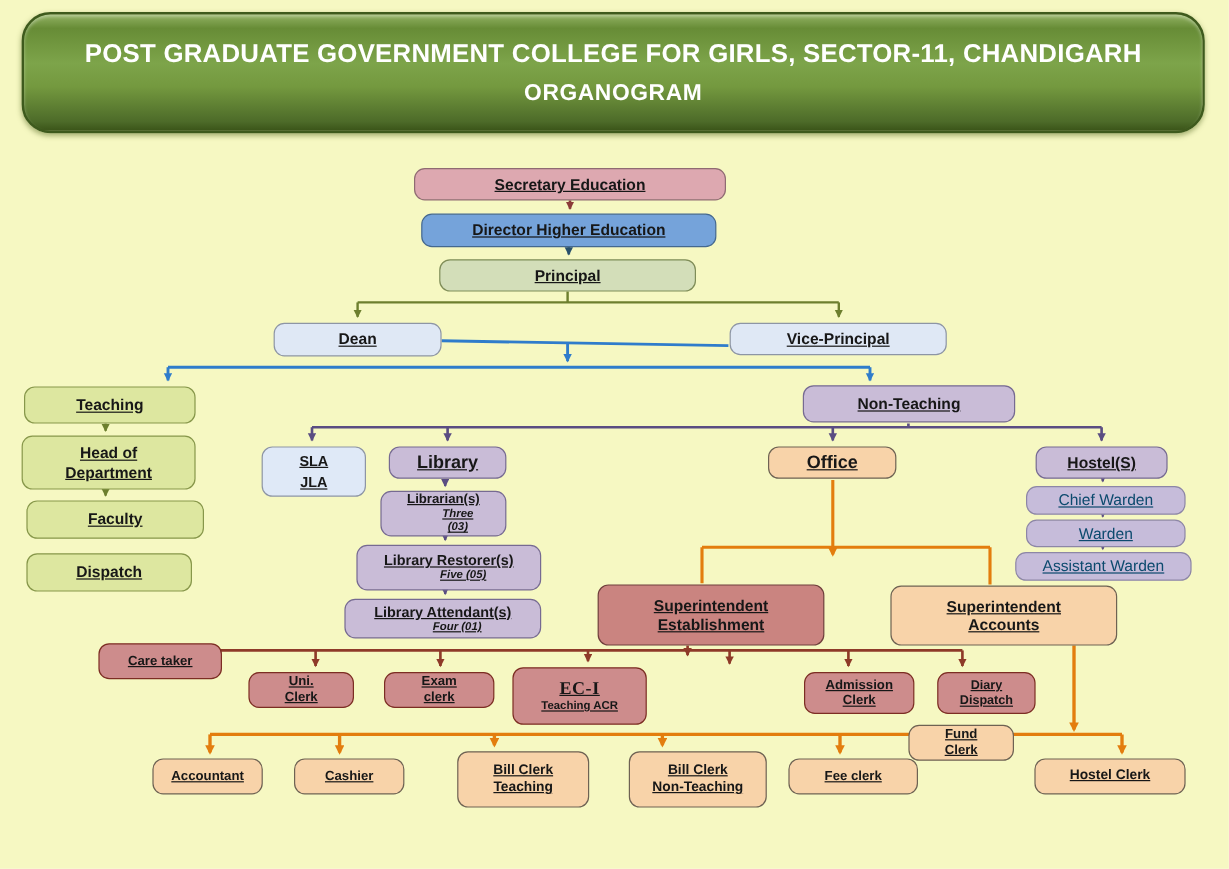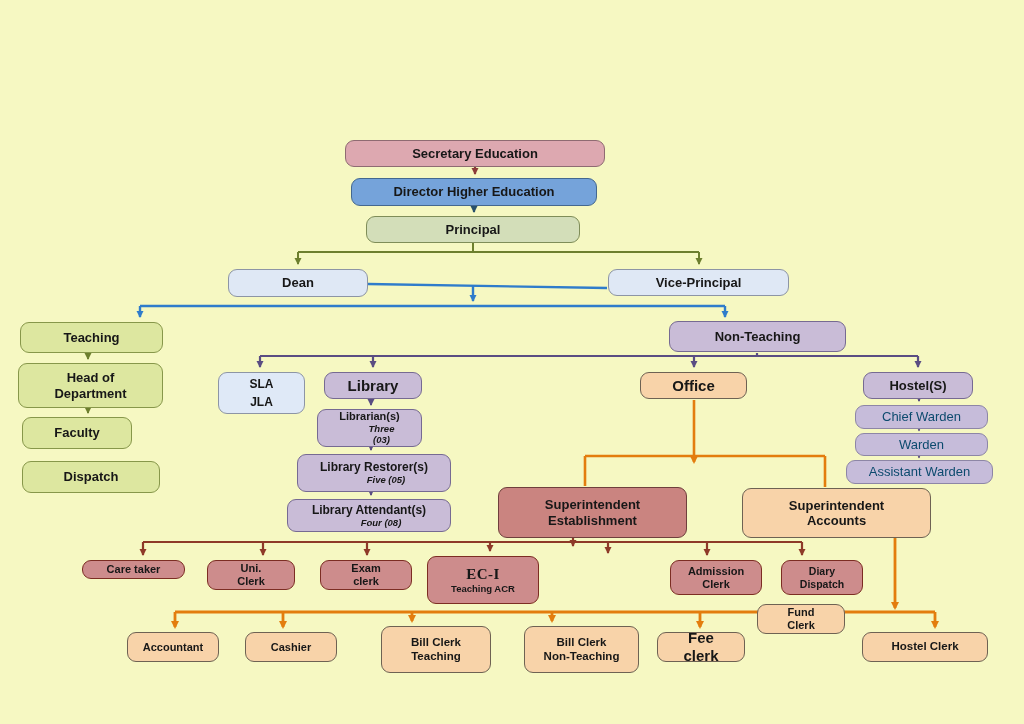--- a/index.html
+++ b/index.html
@@ -17,21 +17,21 @@
     display:flex;flex-direction:column;align-items:center;justify-content:center;gap:9px;
     color:#ffffff;text-align:center;
   }
   .banner .t1{font-size:21.5px;font-weight:bold;letter-spacing:.2px;}
   .banner .t2{font-size:19px;font-weight:bold;letter-spacing:.5px;}
   svg.wires{position:absolute;left:0;top:0;}
   .node{
     position:absolute;box-sizing:border-box;border-radius:9px;
     display:flex;flex-direction:column;align-items:center;justify-content:center;
     text-align:center;font-weight:bold;font-size:13px;color:#171717;
-    border:1.6px solid #666;white-space:pre-line;line-height:1.18;padding:1px 18px;
+    border:1.6px solid #666;white-space:pre-line;line-height:1.18;padding:1px 18px;text-decoration:underline;
   }
   .pink    {background:var(--pink_box,#dda8b0);border-color:#8f6b72;}
   .blue    {background:var(--blue_box,#75a3da);border-color:#44688f;}
   .sage    {background:var(--sage_box,#d3deb9);border-color:#7f8d58;}
   .paleblue{background:var(--paleblue_box,#dfe8f5);border-color:#8d95a5;}
   .green   {background:var(--green_box,#dde7a0);border-color:#87974a;}
   .purple  {background:var(--purple_box,#c9bcd7);border-color:#766a92;}
   .lavender{background:var(--lavender_box,#c6bcda);border-color:#8d86a6;
             font-weight:normal;color:#0c4a6e;font-size:13px;}
   .peach   {background:var(--peach_box,#f8d3a9);border-color:#6e6253;}
@@ -41,20 +41,24 @@
   .big{font-size:15px;}
   .sub{font-size:9.5px;font-style:italic;font-weight:bold;margin-left:24px;}
   .acr{font-size:9.5px;font-style:normal;font-weight:bold;}
   .serif{font-family:"Liberation Serif",serif;font-size:15px;letter-spacing:.5px;text-align:right;}
 </style>
 </head>
 <body>
 
 <div class="canvas">
 
+  <div class="banner">
+    <div class="t1">POST GRADUATE GOVERNMENT COLLEGE FOR GIRLS, SECTOR-11, CHANDIGARH</div>
+    <div class="t2">ORGANOGRAM</div>
+  </div>
 
   <svg class="wires" width="1024" height="724" viewBox="0 0 1024 724">
     <defs>
       <marker id="arrM" markerWidth="9" markerHeight="9" refX="6" refY="3.5" orient="auto" markerUnits="userSpaceOnUse">
           <path d="M0,0 L7,3.5 L0,7 z" fill="#8c3b39"></path>
         </marker>
       <marker id="arrN" markerWidth="9" markerHeight="9" refX="6" refY="3.5" orient="auto" markerUnits="userSpaceOnUse">
           <path d="M0,0 L7,3.5 L0,7 z" fill="#28506b"></path>
         </marker>
       <marker id="arrO" markerWidth="9" markerHeight="9" refX="6" refY="3.5" orient="auto" markerUnits="userSpaceOnUse">
@@ -134,65 +138,65 @@
   <div class="node sage" style="left:366px;top:216px;width:214px;height:27px">Principal</div>
 
   <div class="node paleblue" style="left:228px;top:269px;width:140px;height:28px">Dean</div>
   <div class="node paleblue" style="left:608px;top:269px;width:181px;height:27px">Vice-Principal</div>
 
   <div class="node green" style="left:20px;top:322px;width:143px;height:31px">Teaching</div>
   <div class="node purple" style="left:669px;top:321px;width:177px;height:31px">Non-Teaching</div>
 
   <div class="node green" style="left:18px;top:363px;width:145px;height:45px">Head of
 Department</div>
-  <div class="node green" style="left:22px;top:417px;width:110px;height:32px">Faculty</div>
+  <div class="node green" style="left:22px;top:417px;width:148px;height:32px">Faculty</div>
   <div class="node green" style="left:22px;top:461px;width:138px;height:32px">Dispatch</div>
 
   <div class="node slab" style="left:218px;top:372px;width:87px;height:42px">SLA
 JLA</div>
 
   <div class="node purple big" style="left:324px;top:372px;width:98px;height:27px">Library</div>
   <div class="node purple" style="left:317px;top:409px;width:105px;height:38px;font-size:11px">
     <span>Librarian(s)</span>
     <span class="sub">Three (03)</span>
   </div>
   <div class="node purple" style="left:297px;top:454px;width:154px;height:38px;font-size:12px">
     <span>Library Restorer(s)</span>
     <span class="sub">Five (05)</span>
   </div>
   <div class="node purple" style="left:287px;top:499px;width:164px;height:33px;font-size:12px">
     <span>Library Attendant(s)</span>
-    <span class="sub">Four (08)</span>
+    <span class="sub">Four (01)</span>
   </div>
 
   <div class="node peach big" style="left:640px;top:372px;width:107px;height:27px">Office</div>
 
   <div class="node purple" style="left:863px;top:372px;width:110px;height:27px">Hostel(S)</div>
   <div class="node lavender" style="left:855px;top:405px;width:133px;height:24px">Chief Warden</div>
   <div class="node lavender" style="left:855px;top:433px;width:133px;height:23px">Warden</div>
   <div class="node lavender" style="left:846px;top:460px;width:147px;height:24px">Assistant Warden</div>
 
   <div class="node darkrose" style="left:498px;top:487px;width:189px;height:51px">Superintendent
 Establishment</div>
   <div class="node peach" style="left:742px;top:488px;width:189px;height:50px">Superintendent
 Accounts</div>
 
-  <div class="node rose" style="left:82px;top:560px;width:103px;height:19px">Care taker</div>
+  <div class="node rose" style="left:82px;top:536px;width:103px;height:30px">Care taker</div>
   <div class="node rose" style="left:207px;top:560px;width:88px;height:30px">Uni. Clerk</div>
   <div class="node rose" style="left:320px;top:560px;width:92px;height:30px">Exam clerk</div>
   <div class="node rose" style="left:427px;top:556px;width:112px;height:48px">
     <span class="serif">EC-I</span>
     <span class="acr">Teaching ACR</span>
   </div>
   <div class="node rose" style="left:670px;top:560px;width:92px;height:35px">Admission Clerk</div>
   <div class="node rose" style="left:781px;top:560px;width:82px;height:35px;font-size:10.5px">Diary Dispatch</div>
 
   <div class="node peach" style="left:127px;top:632px;width:92px;height:30px;font-size:11px">Accountant</div>
   <div class="node peach" style="left:245px;top:632px;width:92px;height:30px;font-size:11px">Cashier</div>
   <div class="node peach" style="left:381px;top:626px;width:110px;height:47px;font-size:11.5px">Bill Clerk
 Teaching</div>
   <div class="node peach" style="left:524px;top:626px;width:115px;height:47px;font-size:11.5px">Bill Clerk
 Non-Teaching</div>
-  <div class="node peach" style="left:657px;top:632px;width:88px;height:30px;font-size:15px">Fee clerk</div>
+  <div class="node peach" style="left:657px;top:632px;width:108px;height:30px;font-size:11px">Fee clerk</div>
   <div class="node peach" style="left:757px;top:604px;width:88px;height:30px;font-size:11px">Fund Clerk</div>
   <div class="node peach" style="left:862px;top:632px;width:126px;height:30px;font-size:11.5px">Hostel Clerk</div>
 
 </div>
 
 </body></html>

